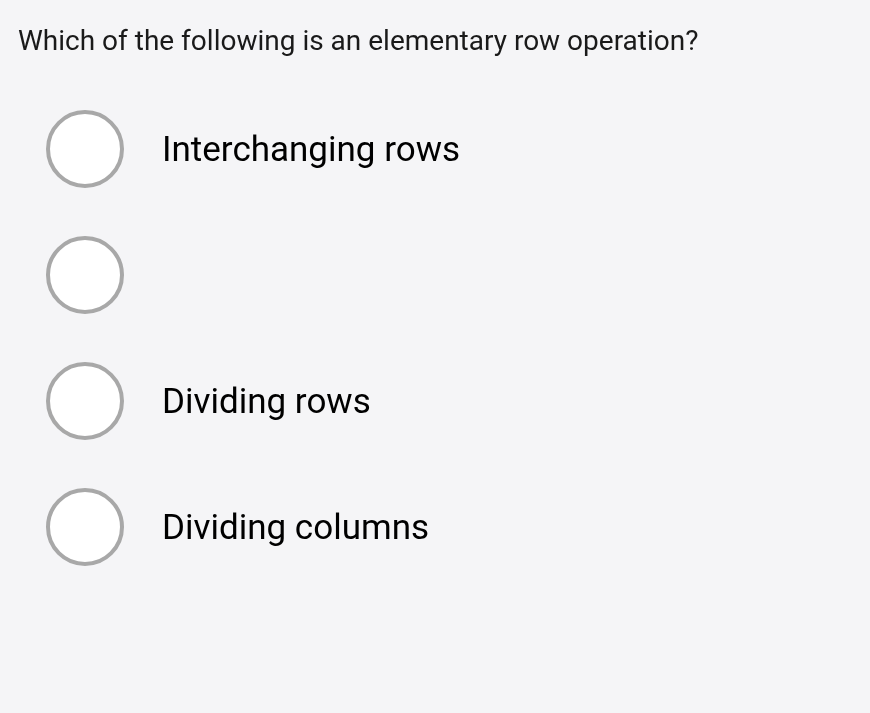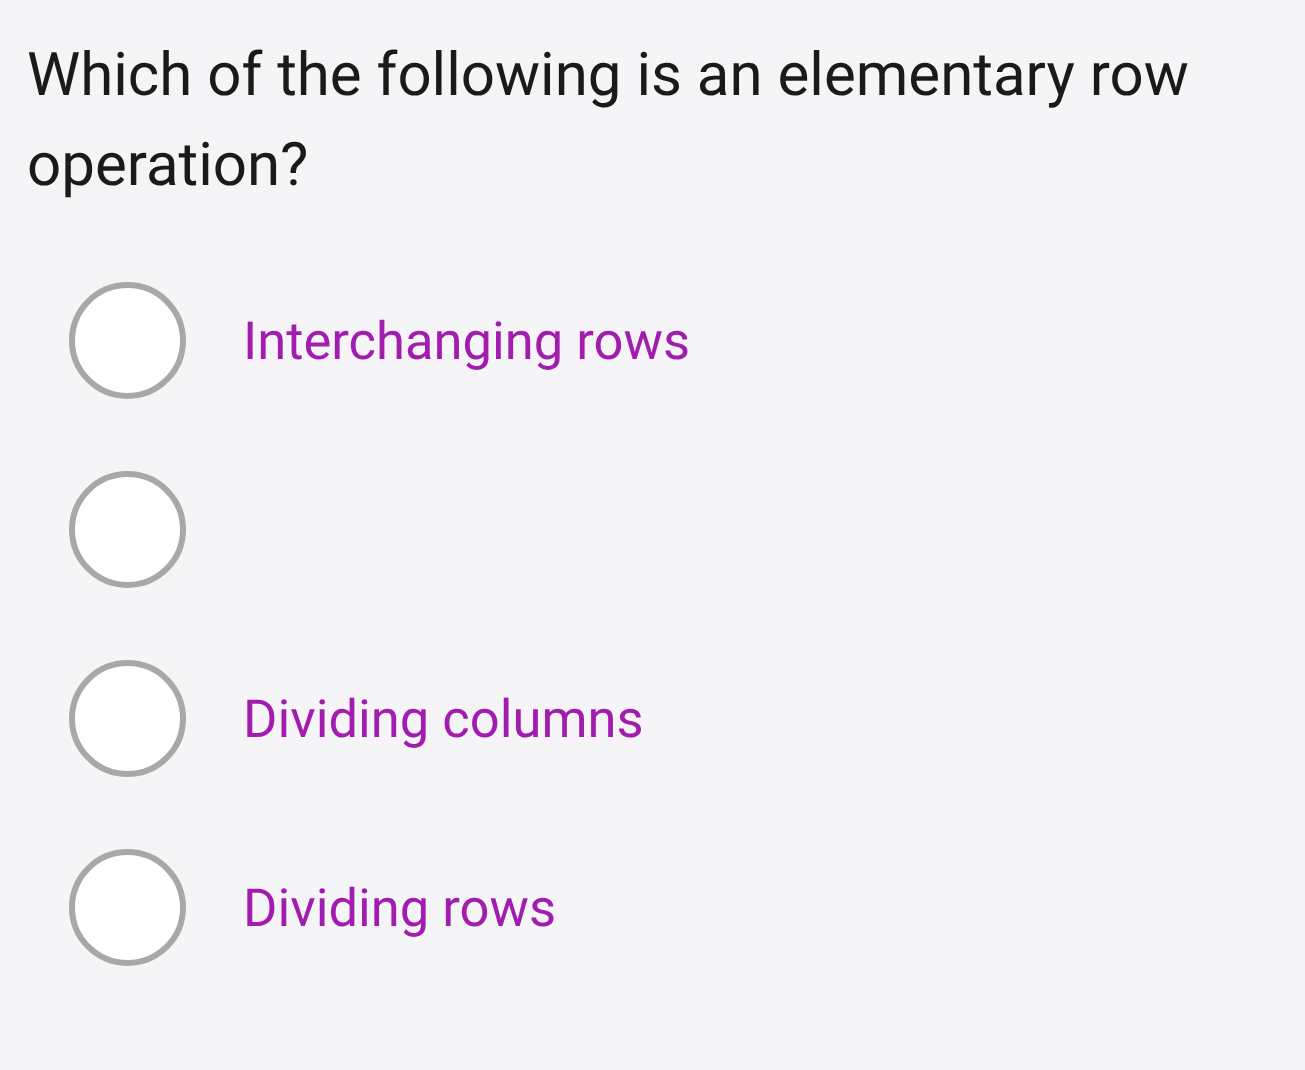--- a/index.html
+++ b/index.html
@@ -8,21 +8,21 @@
       box-sizing: border-box;
     }
     body {
       font-family: -apple-system, BlinkMacSystemFont, "Segoe UI", Roboto, Helvetica, Arial, sans-serif;
       background-color: #f5f5f7;
       width: 870px;
       height: 713px;
       padding: 20px 18px;
     }
     .question-text {
-      font-size: 40px;
+      font-size: 28px;
       color: #1a1a1a;
       line-height: 1.5;
       margin-bottom: 48px;
       font-weight: 400;
     }
     .options-container {
       display: flex;
       flex-direction: column;
       gap: 48px;
       padding-left: 28px;
@@ -36,38 +36,38 @@
     .radio-circle {
       width: 78px;
       height: 78px;
       border: 4px solid #a8a8a8;
       border-radius: 50%;
       background-color: #ffffff;
       flex-shrink: 0;
     }
     .option-label {
       font-size: 35px;
-      color: #a21caf;
+      color: #000000;
       font-weight: 400;
     }
   </style>
 </head>
 <body>
 
 <div class="question-text">Which of the following is an elementary row operation?</div>
 
 <div class="options-container">
   <div class="option-row">
     <div class="radio-circle"></div>
     <div class="option-label">Interchanging rows</div>
   </div>
   <div class="option-row">
     <div class="radio-circle"></div>
   </div>
   <div class="option-row">
     <div class="radio-circle"></div>
-    <div class="option-label">Dividing columns</div>
+    <div class="option-label">Dividing rows</div>
   </div>
   <div class="option-row">
     <div class="radio-circle"></div>
-    <div class="option-label">Dividing rows</div>
+    <div class="option-label">Dividing columns</div>
   </div>
 </div>
 
 </body></html>

